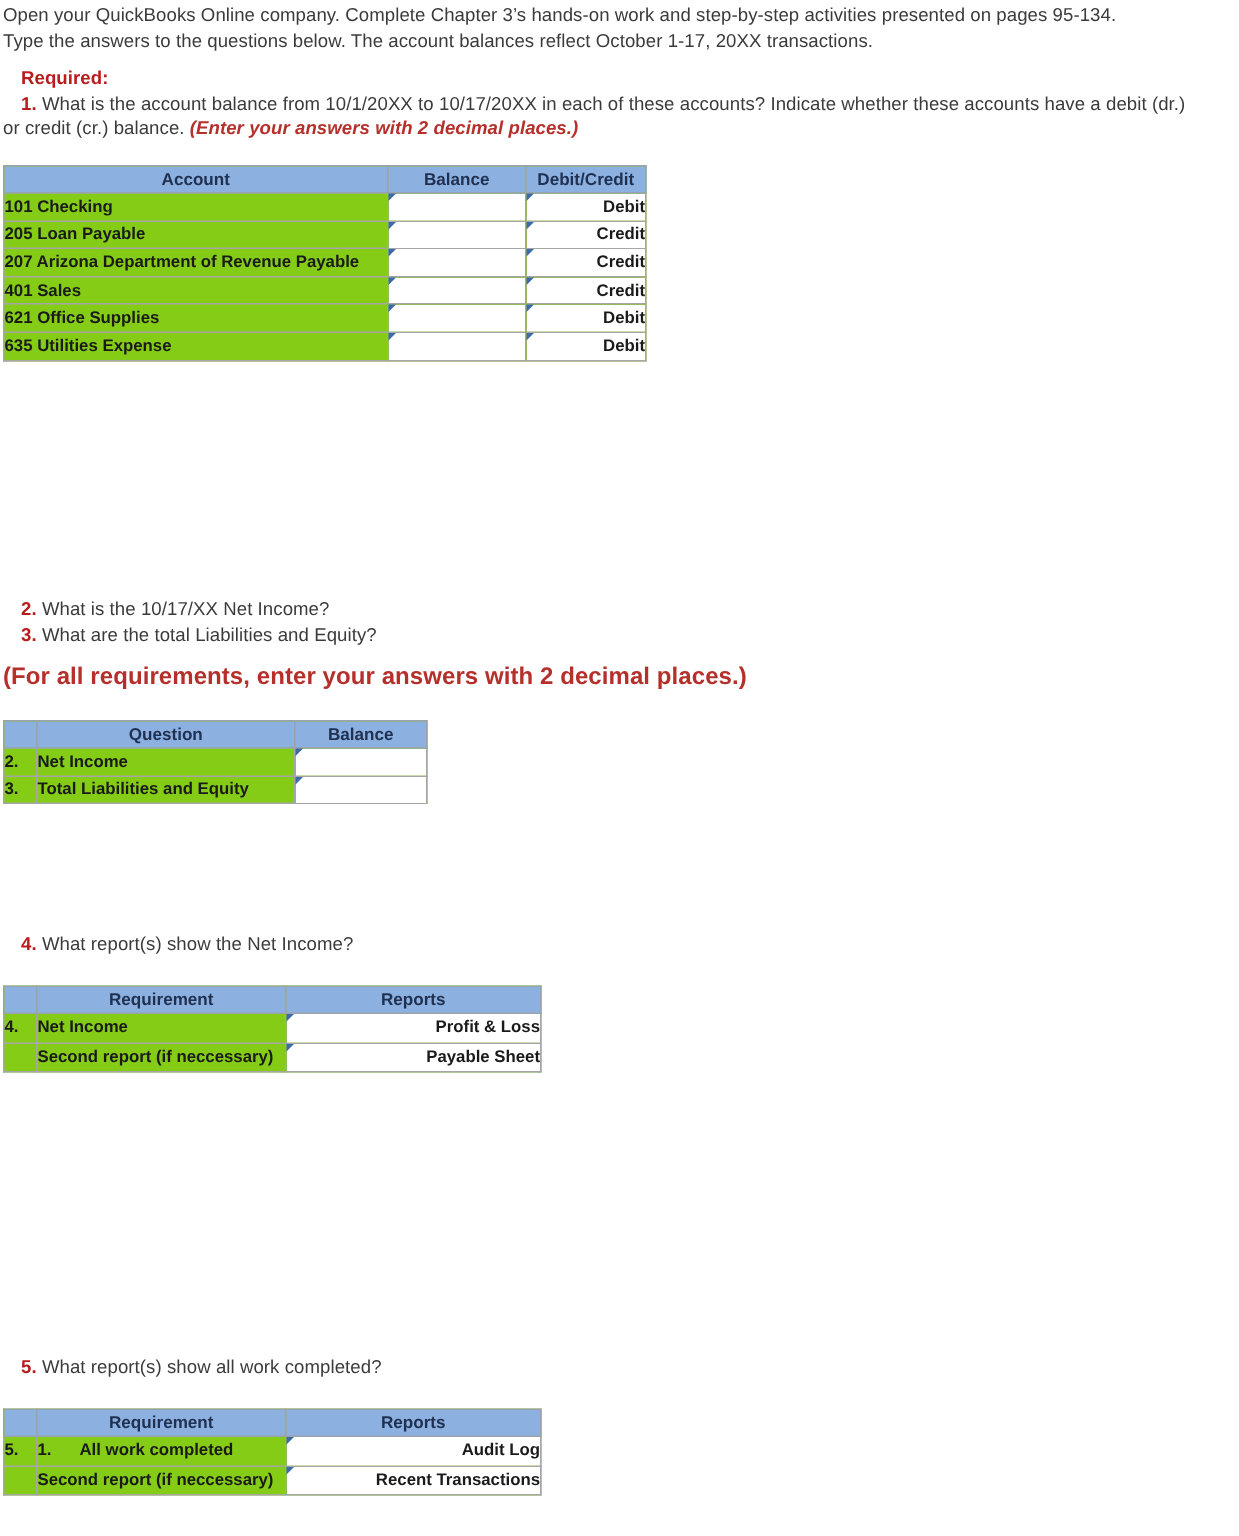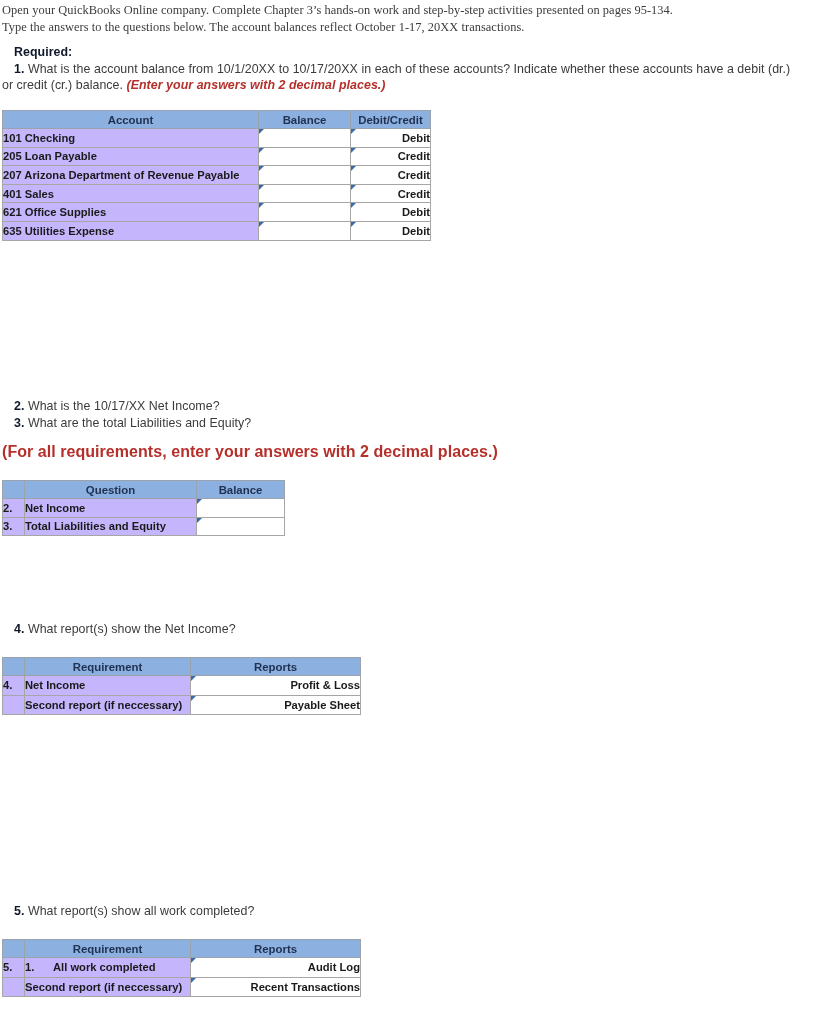--- a/index.html
+++ b/index.html
@@ -18,23 +18,23 @@
 
   
   .prose {
     position: absolute;
     left: 2px;
     font-size: 12.4px;
     line-height: 16.5px;
     color: #3b3b3b;
     letter-spacing: 0.05px;
   }
-  #intro { top: 2px; width: 790px; font-family: Liberation Serif, serif; }
+  #intro { top: 2px; width: 790px; }
   #required-block { top: 44px; width: 790px; }
-  .bold { font-weight: bold; color: #0f172a; padding-left: 12px; }
+  .bold { font-weight: bold; color: #b91c1c; padding-left: 12px; }
   .redbold {
     font-weight: bold;
     color: #b5302b;
     font-style: italic;
   }
   .q-line { display: block; }
 
   #q23 { top: 398px; width: 600px; }
   #decimals-note {
     top: 444px;
@@ -44,21 +44,21 @@
   }
   #q4-text { top: 621px; width: 600px; }
   #q5-text { top: 903px; width: 600px; }
 
   
   table.sheet {
     position: absolute;
     border-collapse: collapse;
     table-layout: fixed;
     font-size: 11.2px;
-    background: #c4b5fd;
+    background: #84cc16;
   }
   table.sheet td, table.sheet th {
     border: 1px solid #a6a6a6;
     padding: 0;
     height: 17px;
     vertical-align: middle;
     font-weight: bold;
     color: #1a1a1a;
   }
   table.sheet th {

